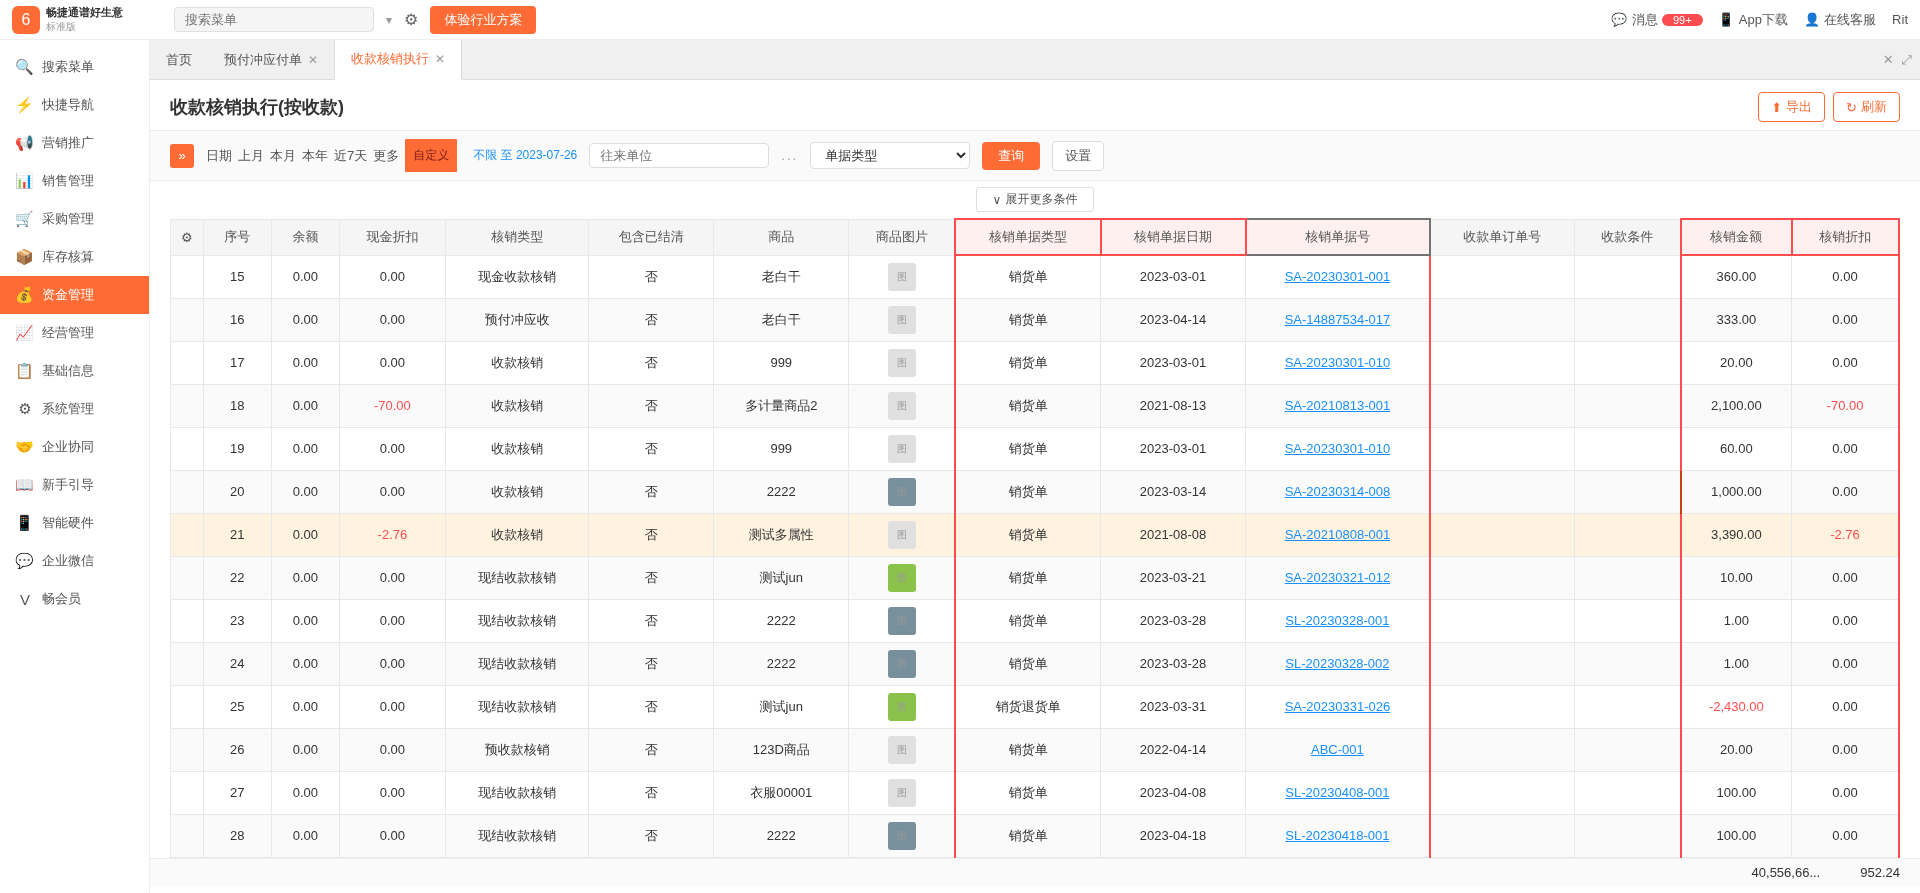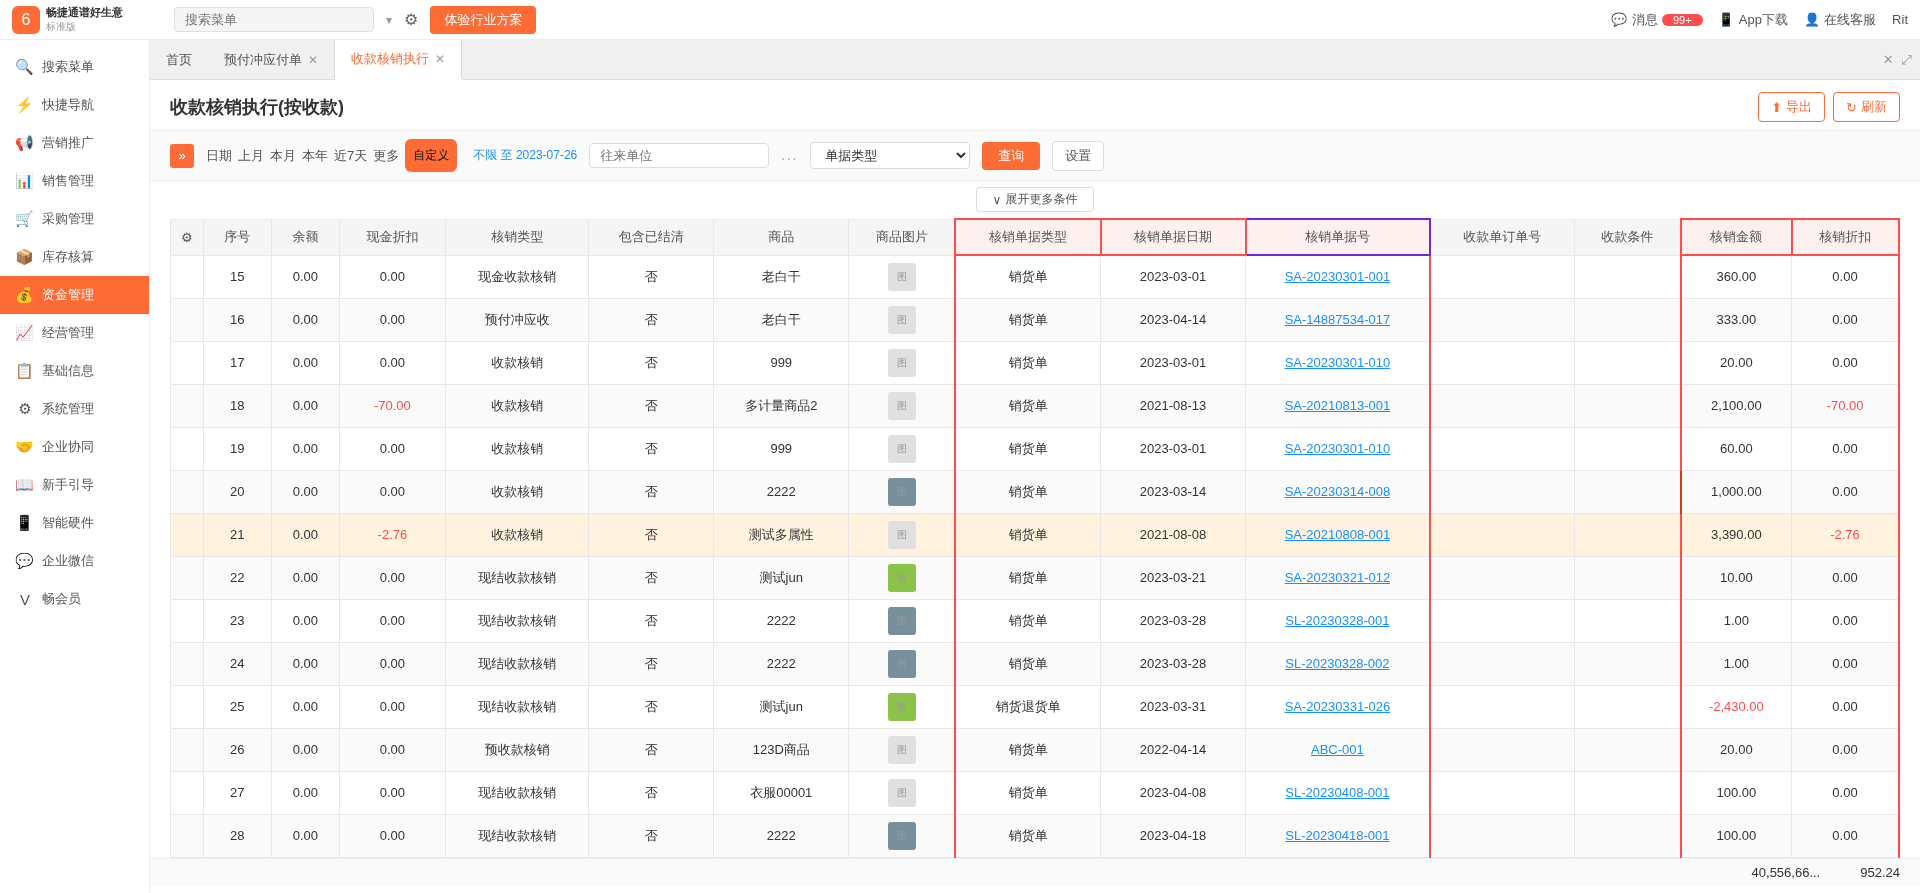--- a/index.html
+++ b/index.html
@@ -41,21 +41,21 @@
     .page-title { font-size: 18px; font-weight: 600; color: #333; }
     .header-actions { display: flex; gap: 8px; }
     .btn-outline { border: 1px solid #ff6b35; color: #ff6b35; background: white; border-radius: 4px; padding: 5px 12px; font-size: 13px; cursor: pointer; display: flex; align-items: center; gap: 4px; }
 
     
     .filter-bar { padding: 8px 20px; display: flex; align-items: center; gap: 12px; background: #fafafa; border-top: 1px solid #eee; border-bottom: 1px solid #eee; }
     .filter-expand-btn { width: 24px; height: 24px; background: #ff6b35; border-radius: 3px; display: flex; align-items: center; justify-content: center; color: white; cursor: pointer; }
     .filter-group { display: flex; align-items: center; gap: 6px; }
     .filter-label { color: #555; font-size: 13px; }
     .filter-link { color: #555; font-size: 13px; cursor: pointer; }
-    .filter-custom { background: #ff6b35; color: #0f172a; border-radius: 6px; padding: 8px 8px; font-size: 12px; cursor: pointer; }
+    .filter-custom { background: #ff6b35; color: #7f1d1d; border-radius: 1px; padding: 8px 8px; font-size: 12px; cursor: pointer; }
     .filter-date-range { color: #1890ff; font-size: 12px; }
     .filter-input { border: 1px solid #ddd; border-radius: 4px; padding: 4px 10px; font-size: 13px; color: #999; width: 180px; }
     .filter-dots { color: #999; letter-spacing: 2px; }
     .filter-select { border: 1px solid #ddd; border-radius: 4px; padding: 4px 36px 4px 10px; font-size: 13px; color: #333; background: white; width: 160px; }
     .btn-query { background: #ff6b35; color: white; border: none; border-radius: 4px; padding: 5px 16px; font-size: 13px; cursor: pointer; }
     .btn-settings { border: 1px solid #ddd; color: #555; background: white; border-radius: 4px; padding: 5px 12px; font-size: 13px; cursor: pointer; }
 
     
     .table-container { padding: 0 20px; overflow-x: auto; }
     table { width: 100%; border-collapse: collapse; font-size: 13px; }
@@ -258,21 +258,21 @@
                 <th class="col-gear">⚙</th>
                 <th>序号</th>
                 <th>余额</th>
                 <th>现金折扣</th>
                 <th>核销类型</th>
                 <th>包含已结清</th>
                 <th>商品</th>
                 <th>商品图片</th>
                 <th style="border:2px solid #ff4d4f;background:#fff0f0;">核销单据类型</th>
                 <th style="border:2px solid #ff4d4f;background:#fff0f0;">核销单据日期</th>
-                <th style="border:2px solid #6d28d9;background:#fff0f0;">核销单据号</th>
+                <th style="border:2px solid #737373;background:#fff0f0;">核销单据号</th>
                 <th>收款单订单号</th>
                 <th>收款条件</th>
                 <th style="border:2px solid #ff4d4f;background:#fff0f0;">核销金额</th>
                 <th style="border:2px solid #ff4d4f;background:#fff0f0;">核销折扣</th>
               </tr>
             </thead>
             <tbody id="table-body">
             <tr>
     <td></td>
     <td>15</td>

